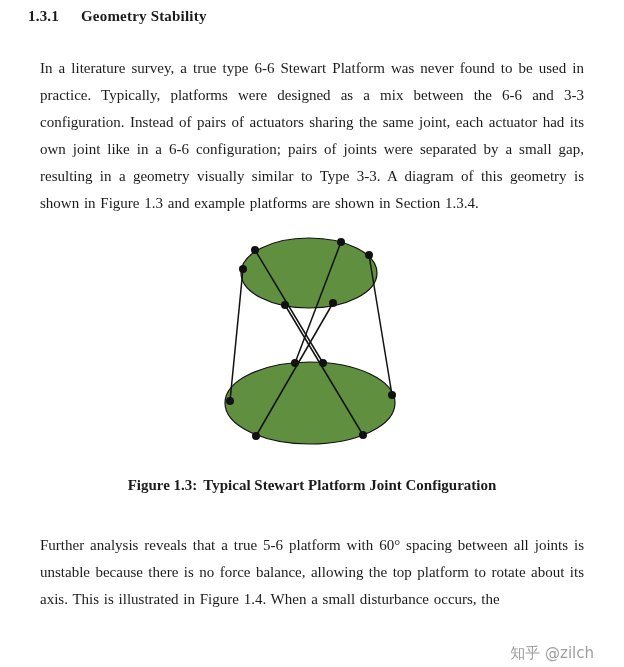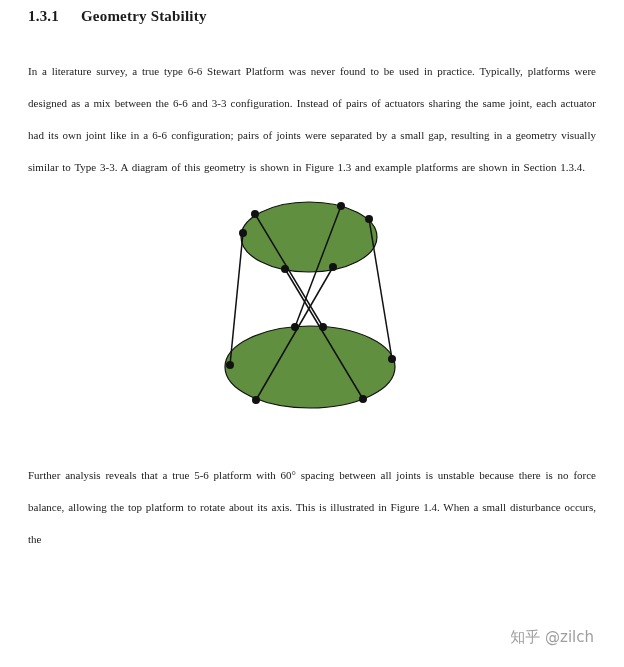--- a/index.html
+++ b/index.html
@@ -15,24 +15,24 @@
   }
   .section-heading{
     margin:0;
     padding-top:8px;
     font-size:15px;
     font-weight:bold;
     letter-spacing:0.2px;
   }
   .section-heading .sec-num{margin-right:18px;}
   .body-par{
-    margin:0;
+    margin:12px;
     text-align:justify;
-    font-size:11px;
-    line-height:32px;
+    font-size:15px;
+    line-height:27px;
     word-spacing:1px;
   }
   .par-1{margin-top:30px;}
   .figure-wrap{
     margin-top:10px;
     height:228px;
     display:flex;
     align-items:center;
     justify-content:center;
   }
@@ -40,21 +40,21 @@
     margin-top:20px;
     text-align:center;
     font-size:15px;
     font-weight:bold;
   }
   .figure-caption .cap-label{margin-right:6px;}
   .par-2{margin-top:38px;}
   .watermark{
     position:absolute;
     right:30px;
-    bottom:20px;
+    bottom:4px;
     font-family:"DejaVu Sans","Liberation Sans",sans-serif;
     font-size:15px;
     color:#9e9e9e;
     white-space:nowrap;
   }
   svg{display:block;}
 </style>
 </head>
 <body>
 
@@ -85,18 +85,21 @@
         <circle cx="116" cy="70" r="4" fill="#111111"></circle>
         <circle cx="13" cy="168" r="4" fill="#111111"></circle>
         <circle cx="39" cy="203" r="4" fill="#111111"></circle>
         <circle cx="78" cy="130" r="4" fill="#111111"></circle>
         <circle cx="106" cy="130" r="4" fill="#111111"></circle>
         <circle cx="146" cy="202" r="4" fill="#111111"></circle>
         <circle cx="175" cy="162" r="4" fill="#111111"></circle>
       </svg>
   </div>
 
+  <div class="figure-caption">
+    <span class="cap-label">Figure 1.3:</span><span class="cap-title">Typical Stewart Platform Joint Configuration</span>
+  </div>
 
   <p class="body-par par-2">Further analysis reveals that a true 5-6 platform with 60° spacing between all joints is unstable because there is no force balance, allowing the top platform to rotate about its axis.  This is illustrated in Figure 1.4.  When a small disturbance occurs, the</p>
 
   <div class="watermark">知乎 @zilch</div>
 
 </div>
 
 </body></html>

